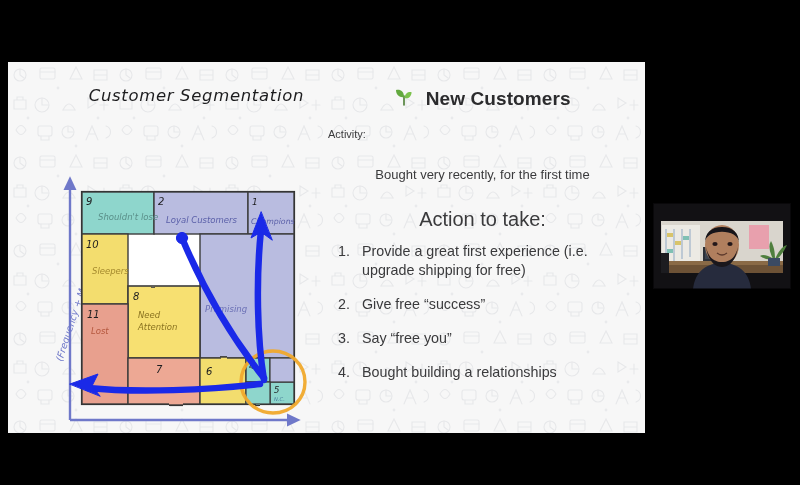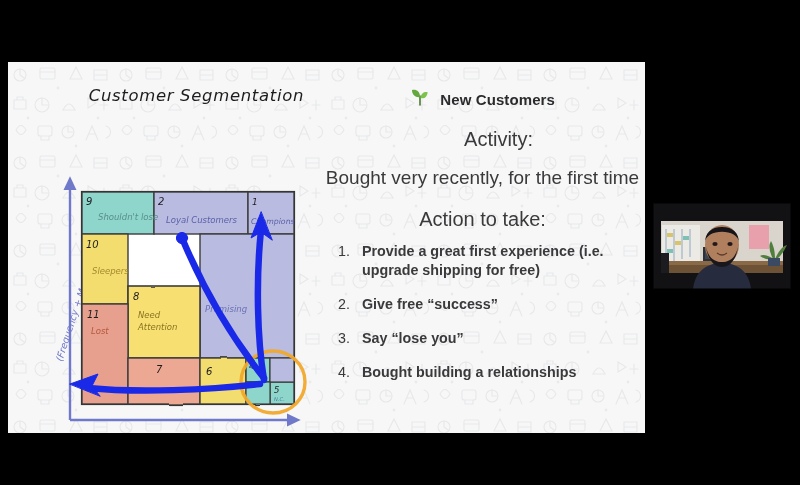--- a/index.html
+++ b/index.html
@@ -22,46 +22,46 @@
   }
   #matrix-svg{position:absolute;left:0;top:0;}
 
   
   #text-panel{
     position:absolute;left:312px;top:0;width:325px;height:371px;
     color:#3a3a3c;
   }
   .tp-title{
     position:absolute;left:0;top:25px;width:325px;text-align:center;
-    font-size:15px;font-weight:700;color:#2b2b2d;letter-spacing:.1px;
+    font-size:19px;font-weight:700;color:#2b2b2d;letter-spacing:.1px;
     white-space:nowrap;
   }
   .seedling{display:inline-block;vertical-align:-2px;margin-right:6px;}
   .tp-activity-label{
-    position:absolute;left:16px;top:66px;width:325px;text-align:center;
-    font-size:20px;color:#3a3a3c;
+    position:absolute;left:8px;top:66px;width:325px;
+    font-size:11px;color:#3a3a3c;
   }
   .tp-activity-text{
     position:absolute;left:0;top:105px;width:325px;text-align:center;
-    font-size:19px;color:#3a3a3c;
+    font-size:13px;color:#3a3a3c;
   }
   .tp-action-label{
     position:absolute;left:0;top:146px;width:325px;text-align:center;
     font-size:20px;color:#3a3a3c;
   }
   #action-list{
     position:absolute;left:18px;top:180px;width:300px;
     margin:0;padding:0;list-style:none;
   }
   #action-list li{
     display:flex;font-size:14.3px;line-height:19px;color:#3a3a3c;
     margin-bottom:15px;
   }
   #action-list li .num{width:24px;flex:0 0 24px;}
-  #action-list li .txt{flex:1;font-weight:bold;}
+  #action-list li .txt{flex:1;}
 
   
   #webcam{
     position:absolute;left:653px;top:203px;width:138px;height:86px;
     background:#0c0c0e;overflow:hidden;
   }
   #webcam svg{display:block;}
 </style>
 </head>
 <body>
@@ -224,21 +224,21 @@
         <li>
           <span class="num">1.</span>
           <span class="txt">Provide a great first experience (i.e. upgrade shipping for free)</span>
         </li>
         <li>
           <span class="num">2.</span>
           <span class="txt">Give free “success”</span>
         </li>
         <li>
           <span class="num">3.</span>
-          <span class="txt">Say “lose you”</span>
+          <span class="txt">Say “free you”</span>
         </li>
         <li>
           <span class="num">4.</span>
           <span class="txt">Bought building a relationships</span>
         </li>
       </ol>
     </div>
   </div>
 
   <div id="webcam">

